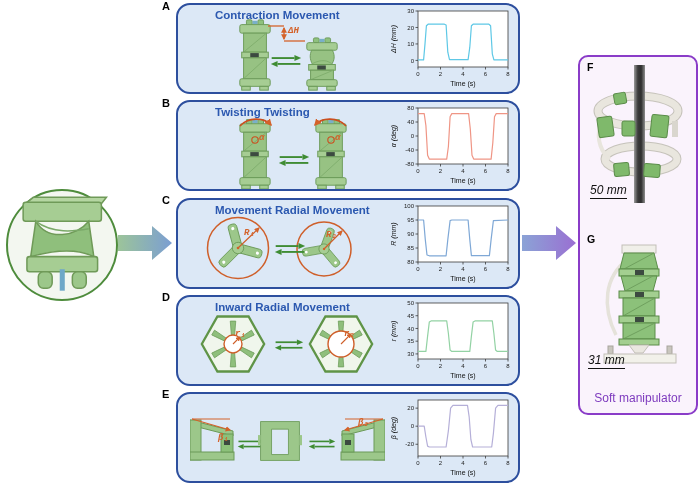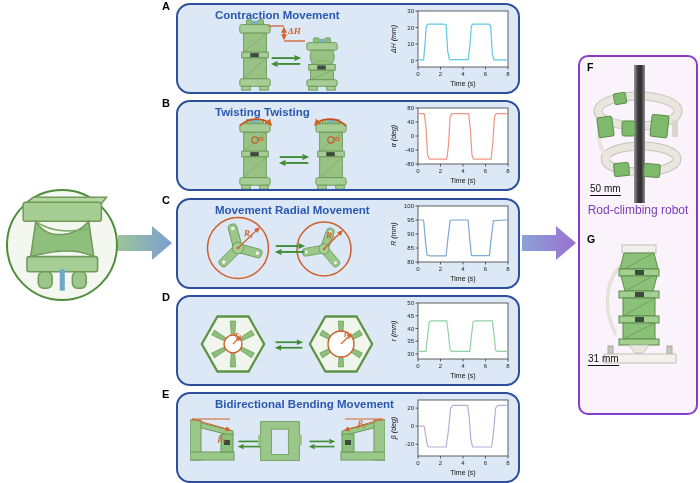--- a/index.html
+++ b/index.html
@@ -5,29 +5,29 @@
   html,body{margin:0;padding:0}
   body{position:relative;width:700px;height:483px;background:#fff;overflow:hidden;
        font-family:"Liberation Sans","DejaVu Sans",sans-serif;}
   .panel{position:absolute;left:176px;width:344px;height:91px;box-sizing:border-box;
          background:#dce8f6;border:2.5px solid #2d4f9e;border-radius:14px;}
   .ptitle{position:absolute;left:13px;top:4px;color:#2b58b0;font-size:11.5px;font-weight:bold;margin-left:24px;}
   .plabel{position:absolute;left:162px;font-size:11px;font-weight:bold;color:#000;}
   .illus{position:absolute;}
   .chart{position:absolute;left:210px;top:1px;width:128px;height:88px;}
   .ann{position:absolute;color:#d4622a;font-size:9px;font-weight:bold;
-       font-family:Liberation Serif, serif;font-style:italic;}
+       font-family:Liberation Mono, monospace;font-style:italic;}
   .circle-badge{position:absolute;left:6px;top:189px;width:112px;height:112px;border-radius:50%;
        background:#f3f7f0;border:2.5px solid #4e8c3c;box-sizing:border-box;}
   .flow{position:absolute;}
   .rightpanel{position:absolute;left:578px;top:55px;width:120px;height:360px;box-sizing:border-box;
        background:#faf3fc;border:2px solid #8a3cc8;border-radius:10px;}
   .rlabel{position:absolute;font-size:10.5px;font-weight:bold;color:#000;}
   .photo{position:absolute;}
-  .scalebar{position:absolute;font-size:10px;color:#111;border-bottom:1.5px solid #111;padding-bottom:1px;}
+  .scalebar{position:absolute;font-size:12px;color:#111;border-bottom:1.5px solid #111;padding-bottom:1px;font-style:italic;}
   .caption{position:absolute;left:0;width:100%;text-align:center;color:#7d3abe;font-size:12px;}
 </style>
 </head>
 <body>
 
 <svg width="0" height="0" style="position:absolute" aria-hidden="true">
 <defs>
   <linearGradient id="gradGB" x1="0" y1="0" x2="1" y2="0">
     <stop offset="0" stop-color="#9cc49a"></stop>
         <stop offset="1" stop-color="#7b9ed2"></stop>
@@ -262,20 +262,21 @@
         <text x="26" y="21.2" text-anchor="end" font-size="6" fill="#222">95</text>
         <line x1="27.5" y1="5" x2="30" y2="5" stroke="#3a3a3a" stroke-width="0.8"></line>
         <text x="26" y="7.2" text-anchor="end" font-size="6" fill="#222">100</text>
         <polyline points="30.0,19.0 35.6,19.0 37.3,38.6 39.0,54.0 41.3,54.8 58.1,54.8 59.8,38.6 62.1,19.6 63.8,19.0 80.1,19.0 81.8,38.6 83.4,54.6 101.4,54.6 103.1,38.6 105.4,19.6 120.0,19.0" fill="none" stroke="#7fa8d6" stroke-width="1.2" stroke-linejoin="round"></polyline>
         <text x="75" y="80" text-anchor="middle" font-size="7" fill="#111">Time (s)</text>
         <text x="8" y="33" text-anchor="middle" font-size="7" fill="#111" font-style="italic" transform="rotate(-90 8 33)">R (mm)</text>
       </svg></div>
 </div>
 
 <div class="panel" style="top:295px">
+  <div class="ptitle">Inward Radial Movement</div>
   <svg class="illus" style="left:20px;top:15px" width="185" height="64" viewBox="0 0 185 64">
     <use href="#sym-hex" x="2" y="2" width="66" height="60"></use>
     <circle cx="35" cy="32" r="9" fill="#fff" stroke="#cf5f2a" stroke-width="1.4"></circle>
     <line x1="35" y1="32" x2="42" y2="25" stroke="#cf5f2a" stroke-width="1.1" marker-end="url(#mO)"></line>
     <use href="#sym-hex" x="110" y="2" width="66" height="60"></use>
     <circle cx="143" cy="32" r="13" fill="#fff" stroke="#cf5f2a" stroke-width="1.4"></circle>
     <line x1="143" y1="32" x2="153" y2="22" stroke="#cf5f2a" stroke-width="1.1" marker-end="url(#mO)"></line>
     <use href="#sym-eq" x="76" y="26" width="30" height="14"></use>
   </svg>
   <span class="ann" style="left:57px;top:32px">r₁</span>
@@ -302,21 +303,20 @@
         <text x="26" y="19.927272727272726" text-anchor="end" font-size="6" fill="#222">45</text>
         <line x1="27.5" y1="5" x2="30" y2="5" stroke="#3a3a3a" stroke-width="0.8"></line>
         <text x="26" y="7.2" text-anchor="end" font-size="6" fill="#222">50</text>
         <polyline points="30.0,53.4 37.9,53.4 39.6,38.1 41.3,24.1 43.5,22.8 58.7,22.8 60.4,35.5 62.1,52.1 63.8,53.4 81.8,53.4 83.4,38.1 85.1,24.1 87.4,22.8 104.3,22.8 105.9,35.5 107.6,52.1 109.3,53.4 120.0,53.4" fill="none" stroke="#93d2a4" stroke-width="1.2" stroke-linejoin="round"></polyline>
         <text x="75" y="80" text-anchor="middle" font-size="7" fill="#111">Time (s)</text>
         <text x="8" y="33" text-anchor="middle" font-size="7" fill="#111" font-style="italic" transform="rotate(-90 8 33)">r (mm)</text>
       </svg></div>
 </div>
 
 <div class="panel" style="top:392px">
-  <div class="ptitle">Bidirectional Bending Movement</div>
   <svg class="illus" style="left:12px;top:18px" width="195" height="60" viewBox="0 0 195 60">
     <g transform="translate(0,2)">
       <g fill="#9cc78a" stroke="#6b9a58" stroke-width="1">
         <polygon points="0,6 43,17 43,22 0,11"></polygon>
         <rect x="0" y="6" width="11" height="40"></rect>
         <rect x="0" y="38" width="44" height="8"></rect>
         <rect x="31" y="20" width="12" height="18" fill="#8cc17a"></rect>
       </g>
       <rect x="34" y="26" width="6" height="5" fill="#3c4a40"></rect>
       <g stroke="#d4622a" stroke-width="1.2" fill="none">
@@ -380,21 +380,20 @@
       <rect x="30" y="28" width="12" height="11" rx="2" transform="rotate(-10 36 33)"></rect>
       <rect x="14" y="52" width="15" height="20" rx="2" transform="rotate(-8 21 62)"></rect>
       <rect x="67" y="50" width="17" height="22" rx="2" transform="rotate(6 75 61)"></rect>
       <rect x="38" y="56" width="13" height="15" rx="2"></rect>
       <rect x="30" y="98" width="15" height="13" rx="2" transform="rotate(-5 37 104)"></rect>
       <rect x="60" y="99" width="16" height="13" rx="2" transform="rotate(4 68 105)"></rect>
     </g>
     <rect x="88" y="56" width="6" height="16" fill="#d9d6ce"></rect>
   </svg>
   <span class="scalebar" style="left:10px;top:126px">50 mm</span>
-  <div class="caption" style="top:146px">Rod-climbing robot</div>
 
   <span class="rlabel" style="left:7px;top:176px">G</span>
   <svg class="photo" style="left:4px;top:186px" width="112" height="140" viewBox="0 0 112 140">
     <path d="M44,16 C20,34 18,64 32,92" stroke="#e5e2da" stroke-width="3.5" fill="none"></path>
     <g stroke="#5a8c49" stroke-width="1">
       <rect x="38" y="2" width="34" height="8" fill="#f0efe9" stroke="#c2bfb7"></rect>
       <polygon points="40,10 70,10 74,26 36,26" fill="#8cc17a"></polygon>
       <line x1="40" y1="26" x2="70" y2="10" stroke="#6fa05e"></line>
       <rect x="35" y="26" width="40" height="7" fill="#a3cf90"></rect>
       <polygon points="37,33 73,33 69,48 41,48" fill="#8cc17a"></polygon>
@@ -409,13 +408,14 @@
     </g>
     <rect x="51" y="27" width="9" height="5" fill="#3c4a40"></rect>
     <rect x="51" y="49" width="9" height="5" fill="#3c4a40"></rect>
     <rect x="51" y="74" width="9" height="5" fill="#3c4a40"></rect>
     <polygon points="45,102 65,102 59,110 51,110" fill="#eae7e0" stroke="#c2bfb7"></polygon>
     <rect x="24" y="103" width="5" height="8" fill="#c9c6be" stroke="#a8a59d"></rect>
     <rect x="83" y="103" width="5" height="8" fill="#c9c6be" stroke="#a8a59d"></rect>
     <rect x="20" y="111" width="72" height="9" fill="#f2f1ea" stroke="#c2bfb7"></rect>
   </svg>
   <span class="scalebar" style="left:8px;top:296px">31 mm</span>
+  <div class="caption" style="top:334px">Soft manipulator</div>
 </div>
 
 </body></html>

